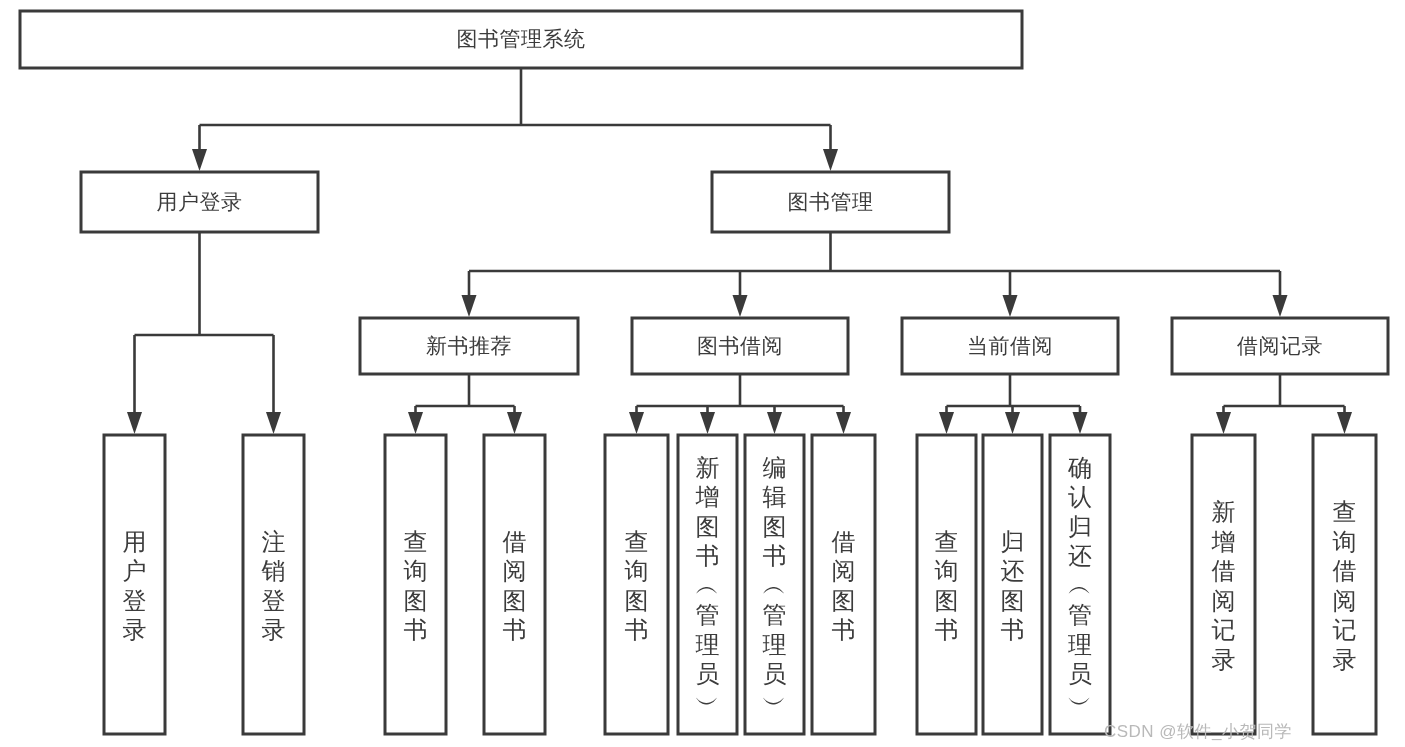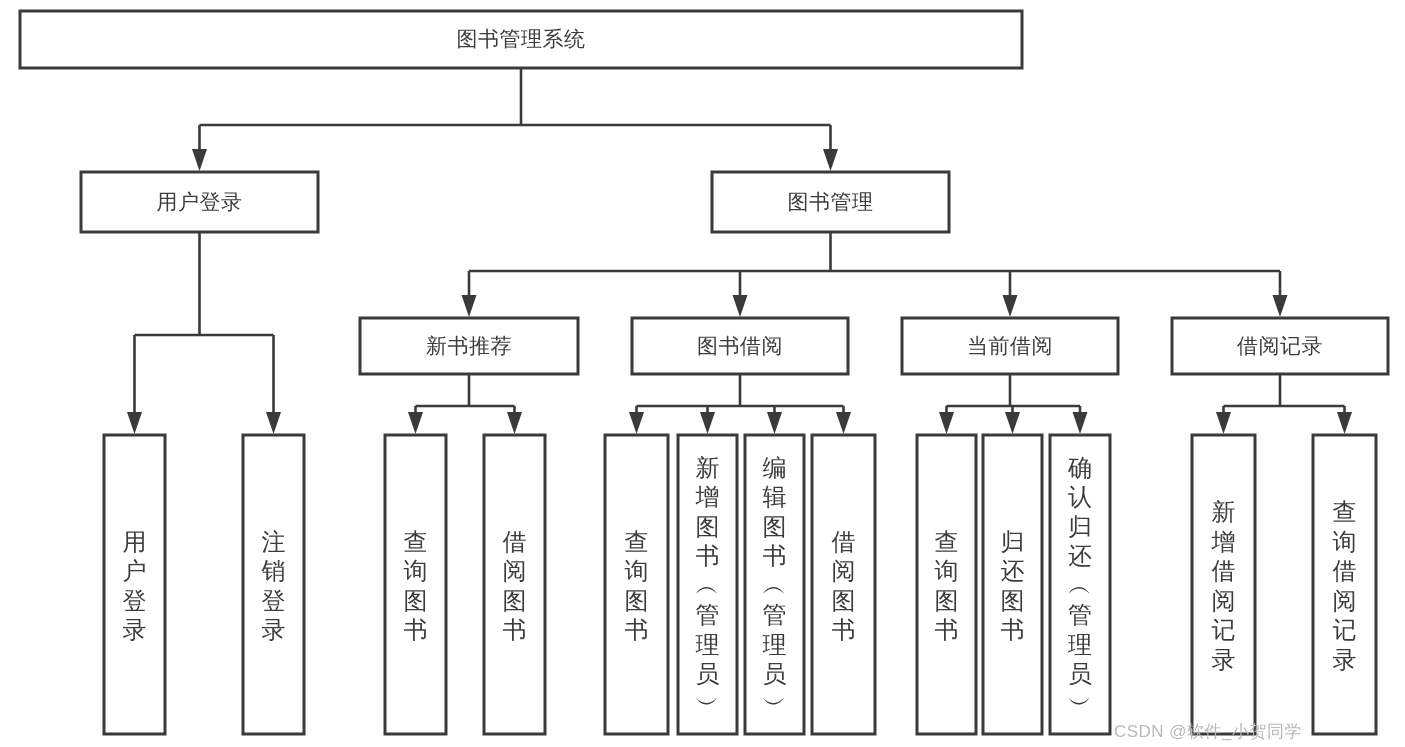--- a/index.html
+++ b/index.html
@@ -53,21 +53,21 @@
   }
   .node-label-v {
     font-family: "Liberation Sans", "DejaVu Sans", sans-serif;
     font-size: 24px;
     fill: #3c3c3c;
     text-anchor: middle;
     letter-spacing: 0px;
   }
   .watermark {
     position: absolute;
-    right: 2px;
+    right: 12px;
     bottom: 4px;
     font-family: "Liberation Sans", "DejaVu Sans", sans-serif;
     font-size: 17px;
     color: #b9b9b9;
     letter-spacing: 0.5px;
     white-space: nowrap;
     pointer-events: none;
   }
 </style>
 </head>

